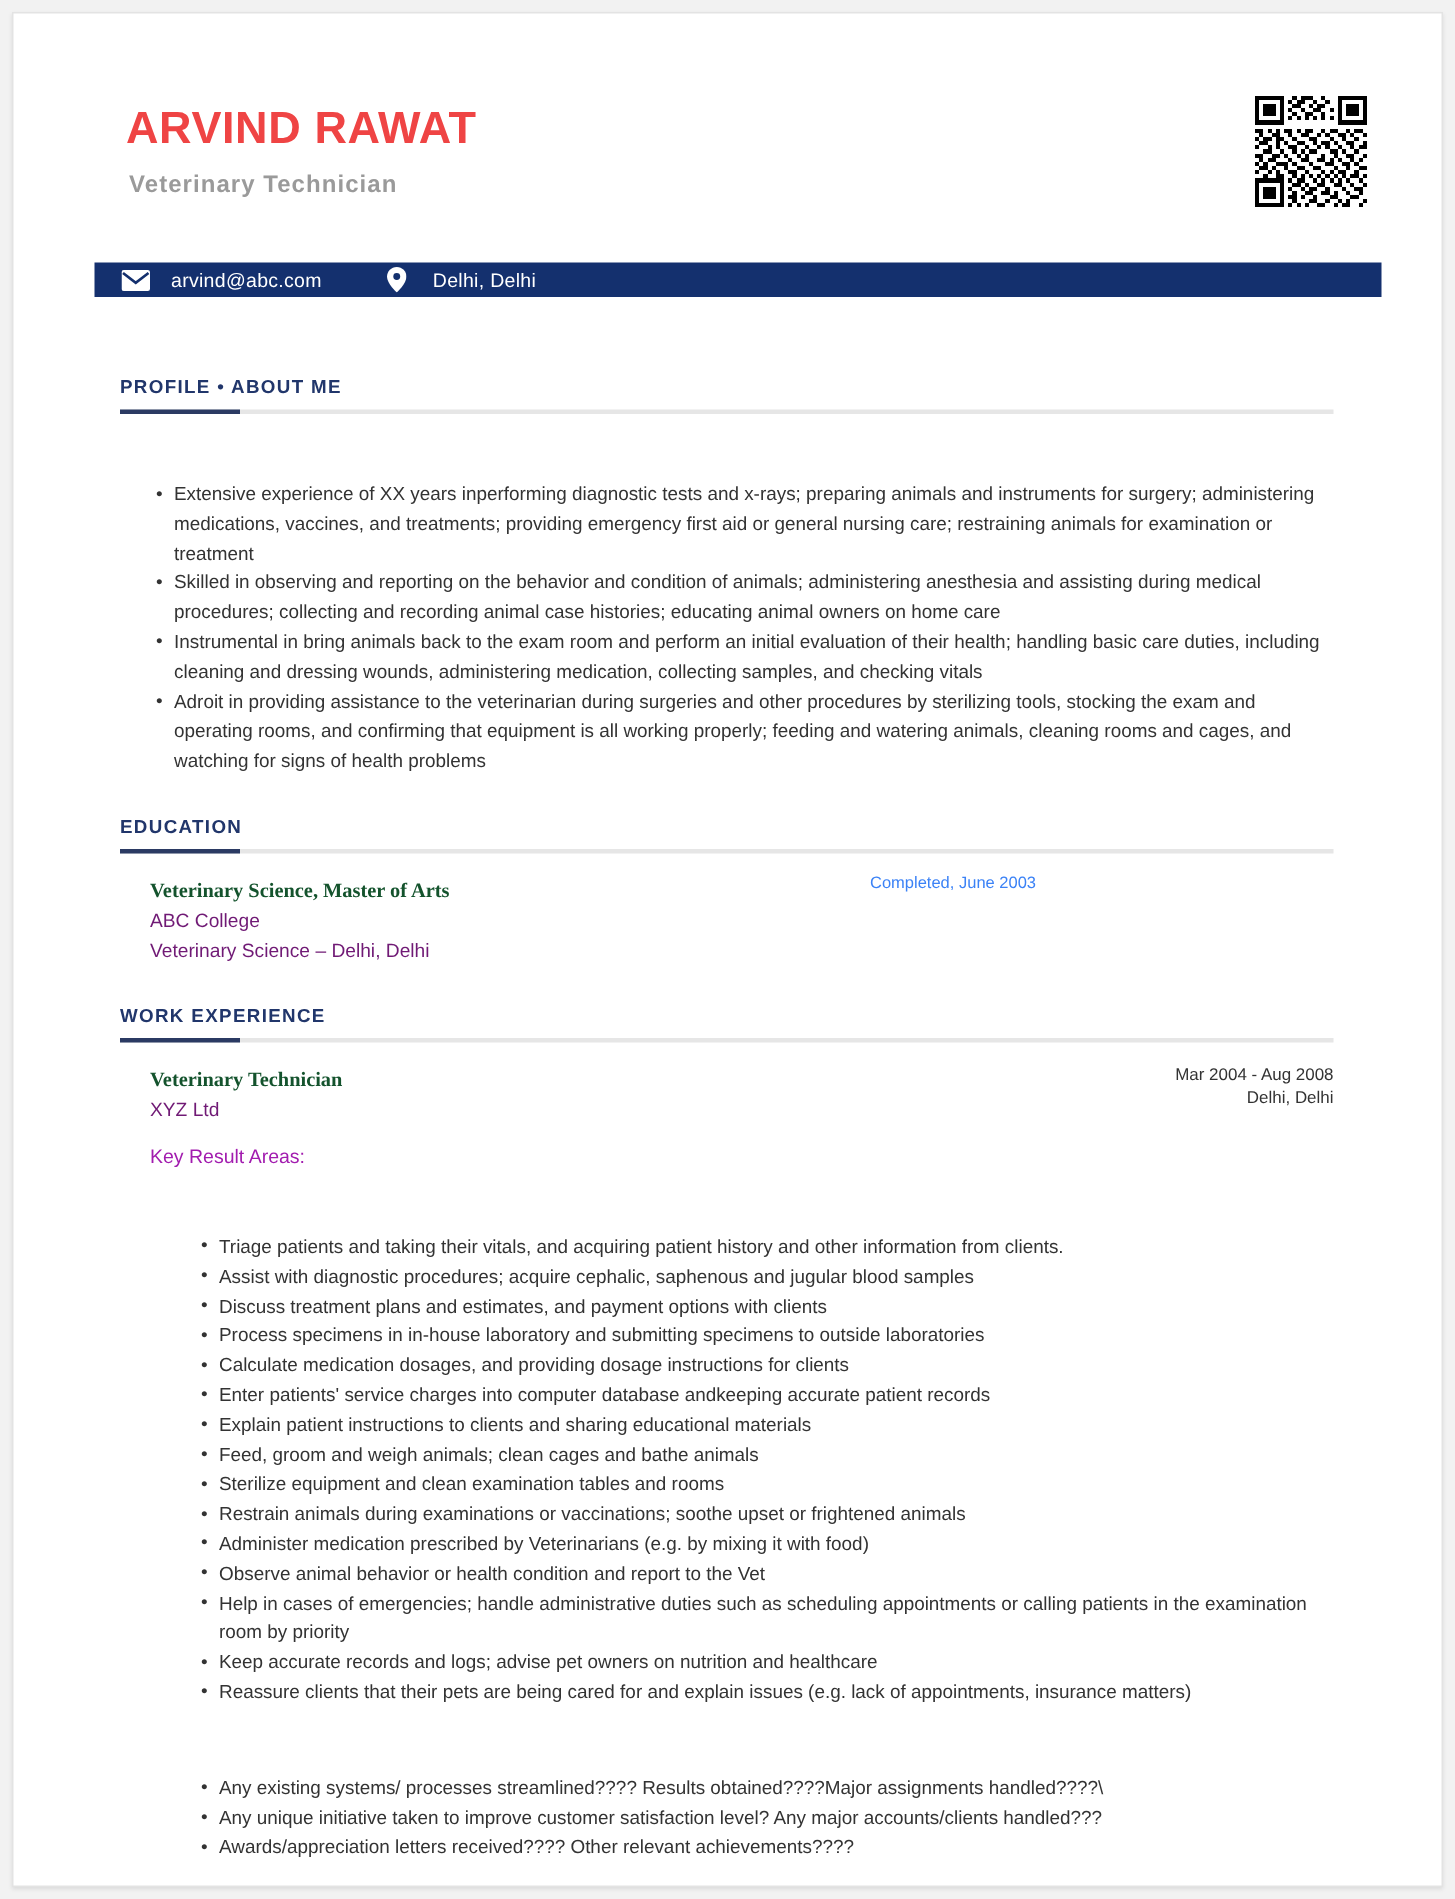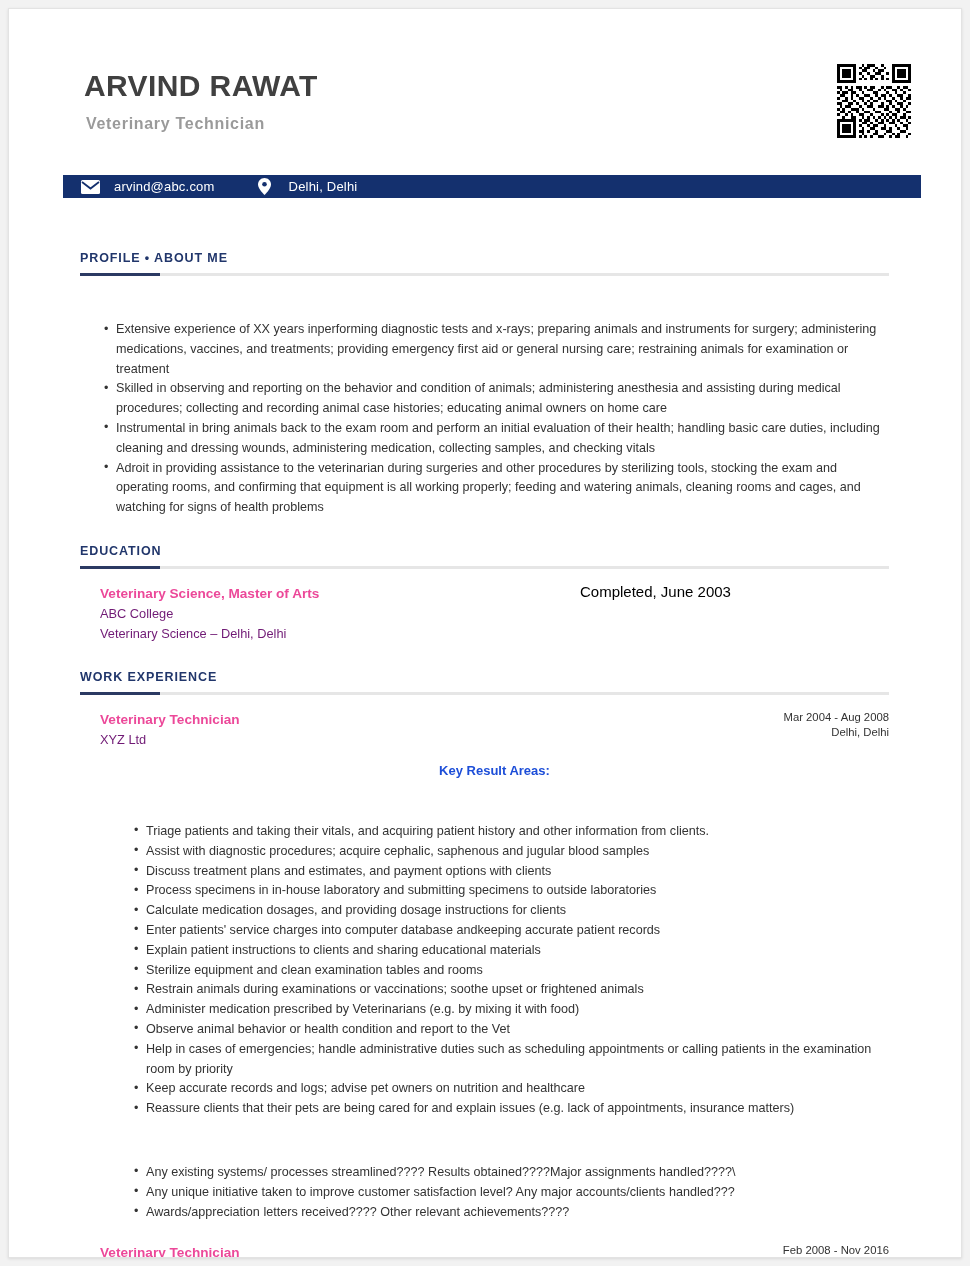--- a/index.html
+++ b/index.html
@@ -28,21 +28,21 @@
     position: relative;
     padding: 46px 0 0 0;
     height: 118px;
   }
   .name {
     position: absolute;
     left: 75px;
     top: 60px;
     font-size: 30px;
     font-weight: bold;
-    color: #404040;
+    color: #ef4444;
     letter-spacing: 0.4px;
   }
   .subtitle {
     position: absolute;
     left: 77px;
     top: 106px;
     font-size: 16px;
     font-weight: bold;
     color: #9a9a9a;
     letter-spacing: 0.7px;
@@ -152,22 +152,23 @@
   }
   .entry-row {
     display: flex;
     justify-content: space-between;
     align-items: flex-start;
   }
   .entry-left { }
   .entry-title {
     font-size: 13.6px;
     font-weight: bold;
-    color: #ec4899;
+    color: #14532d;
     line-height: 21px;
+    font-family: Liberation Serif, serif;
   }
   .entry-sub {
     font-size: 12.8px;
     color: #701a75;
     line-height: 20px;
   }
   .entry-right {
     text-align: right;
     padding-top: 1px;
   }
@@ -179,32 +180,31 @@
   .job-place {
     font-size: 11.3px;
     color: #333333;
     line-height: 15px;
   }
 
   .edu-meta {
     position: absolute;
     left: 500px;
     top: 0;
-    font-size: 15px;
-    color: #000000;
+    font-size: 11px;
+    color: #3b82f6;
   }
 
   .kra-label {
     font-size: 13px;
-    font-weight: bold;
-    color: #1d4ed8;
+    font-weight: normal;
+    color: #a21caf;
     margin-top: 13px;
     margin-bottom: 6px;
     padding-left: 0px;
-    text-align: center;
   }
   .kra-list { padding-left: 32px; }
   .kh-list { padding-left: 32px; }
 </style>
 </head>
 <body>
 
 <div class="page">
 
   <div class="header">
@@ -486,20 +486,21 @@
 
         <div class="kra-label">Key Result Areas:</div>
         <ul class="bullets kra-list">
           <li>Triage patients and taking their vitals, and acquiring patient history and other information from clients.</li>
           <li>Assist with diagnostic procedures; acquire cephalic, saphenous and jugular blood samples</li>
           <li>Discuss treatment plans and estimates, and payment options with clients</li>
           <li>Process specimens in in-house laboratory and submitting specimens to outside laboratories</li>
           <li>Calculate medication dosages, and providing dosage instructions for clients</li>
           <li>Enter patients' service charges into computer database andkeeping accurate patient records</li>
           <li>Explain patient instructions to clients and sharing educational materials</li>
+          <li>Feed, groom and weigh animals; clean cages and bathe animals</li>
           <li>Sterilize equipment and clean examination tables and rooms</li>
           <li>Restrain animals during examinations or vaccinations; soothe upset or frightened animals</li>
           <li>Administer medication prescribed by Veterinarians (e.g. by mixing it with food)</li>
           <li>Observe animal behavior or health condition and report to the Vet</li>
           <li>Help in cases of emergencies; handle administrative duties such as scheduling appointments or calling patients in the examination room by priority</li>
           <li>Keep accurate records and logs; advise pet owners on nutrition and healthcare</li>
           <li>Reassure clients that their pets are being cared for and explain issues (e.g. lack of appointments, insurance matters)</li>
         </ul>
 
         <ul class="bullets kh-list">

